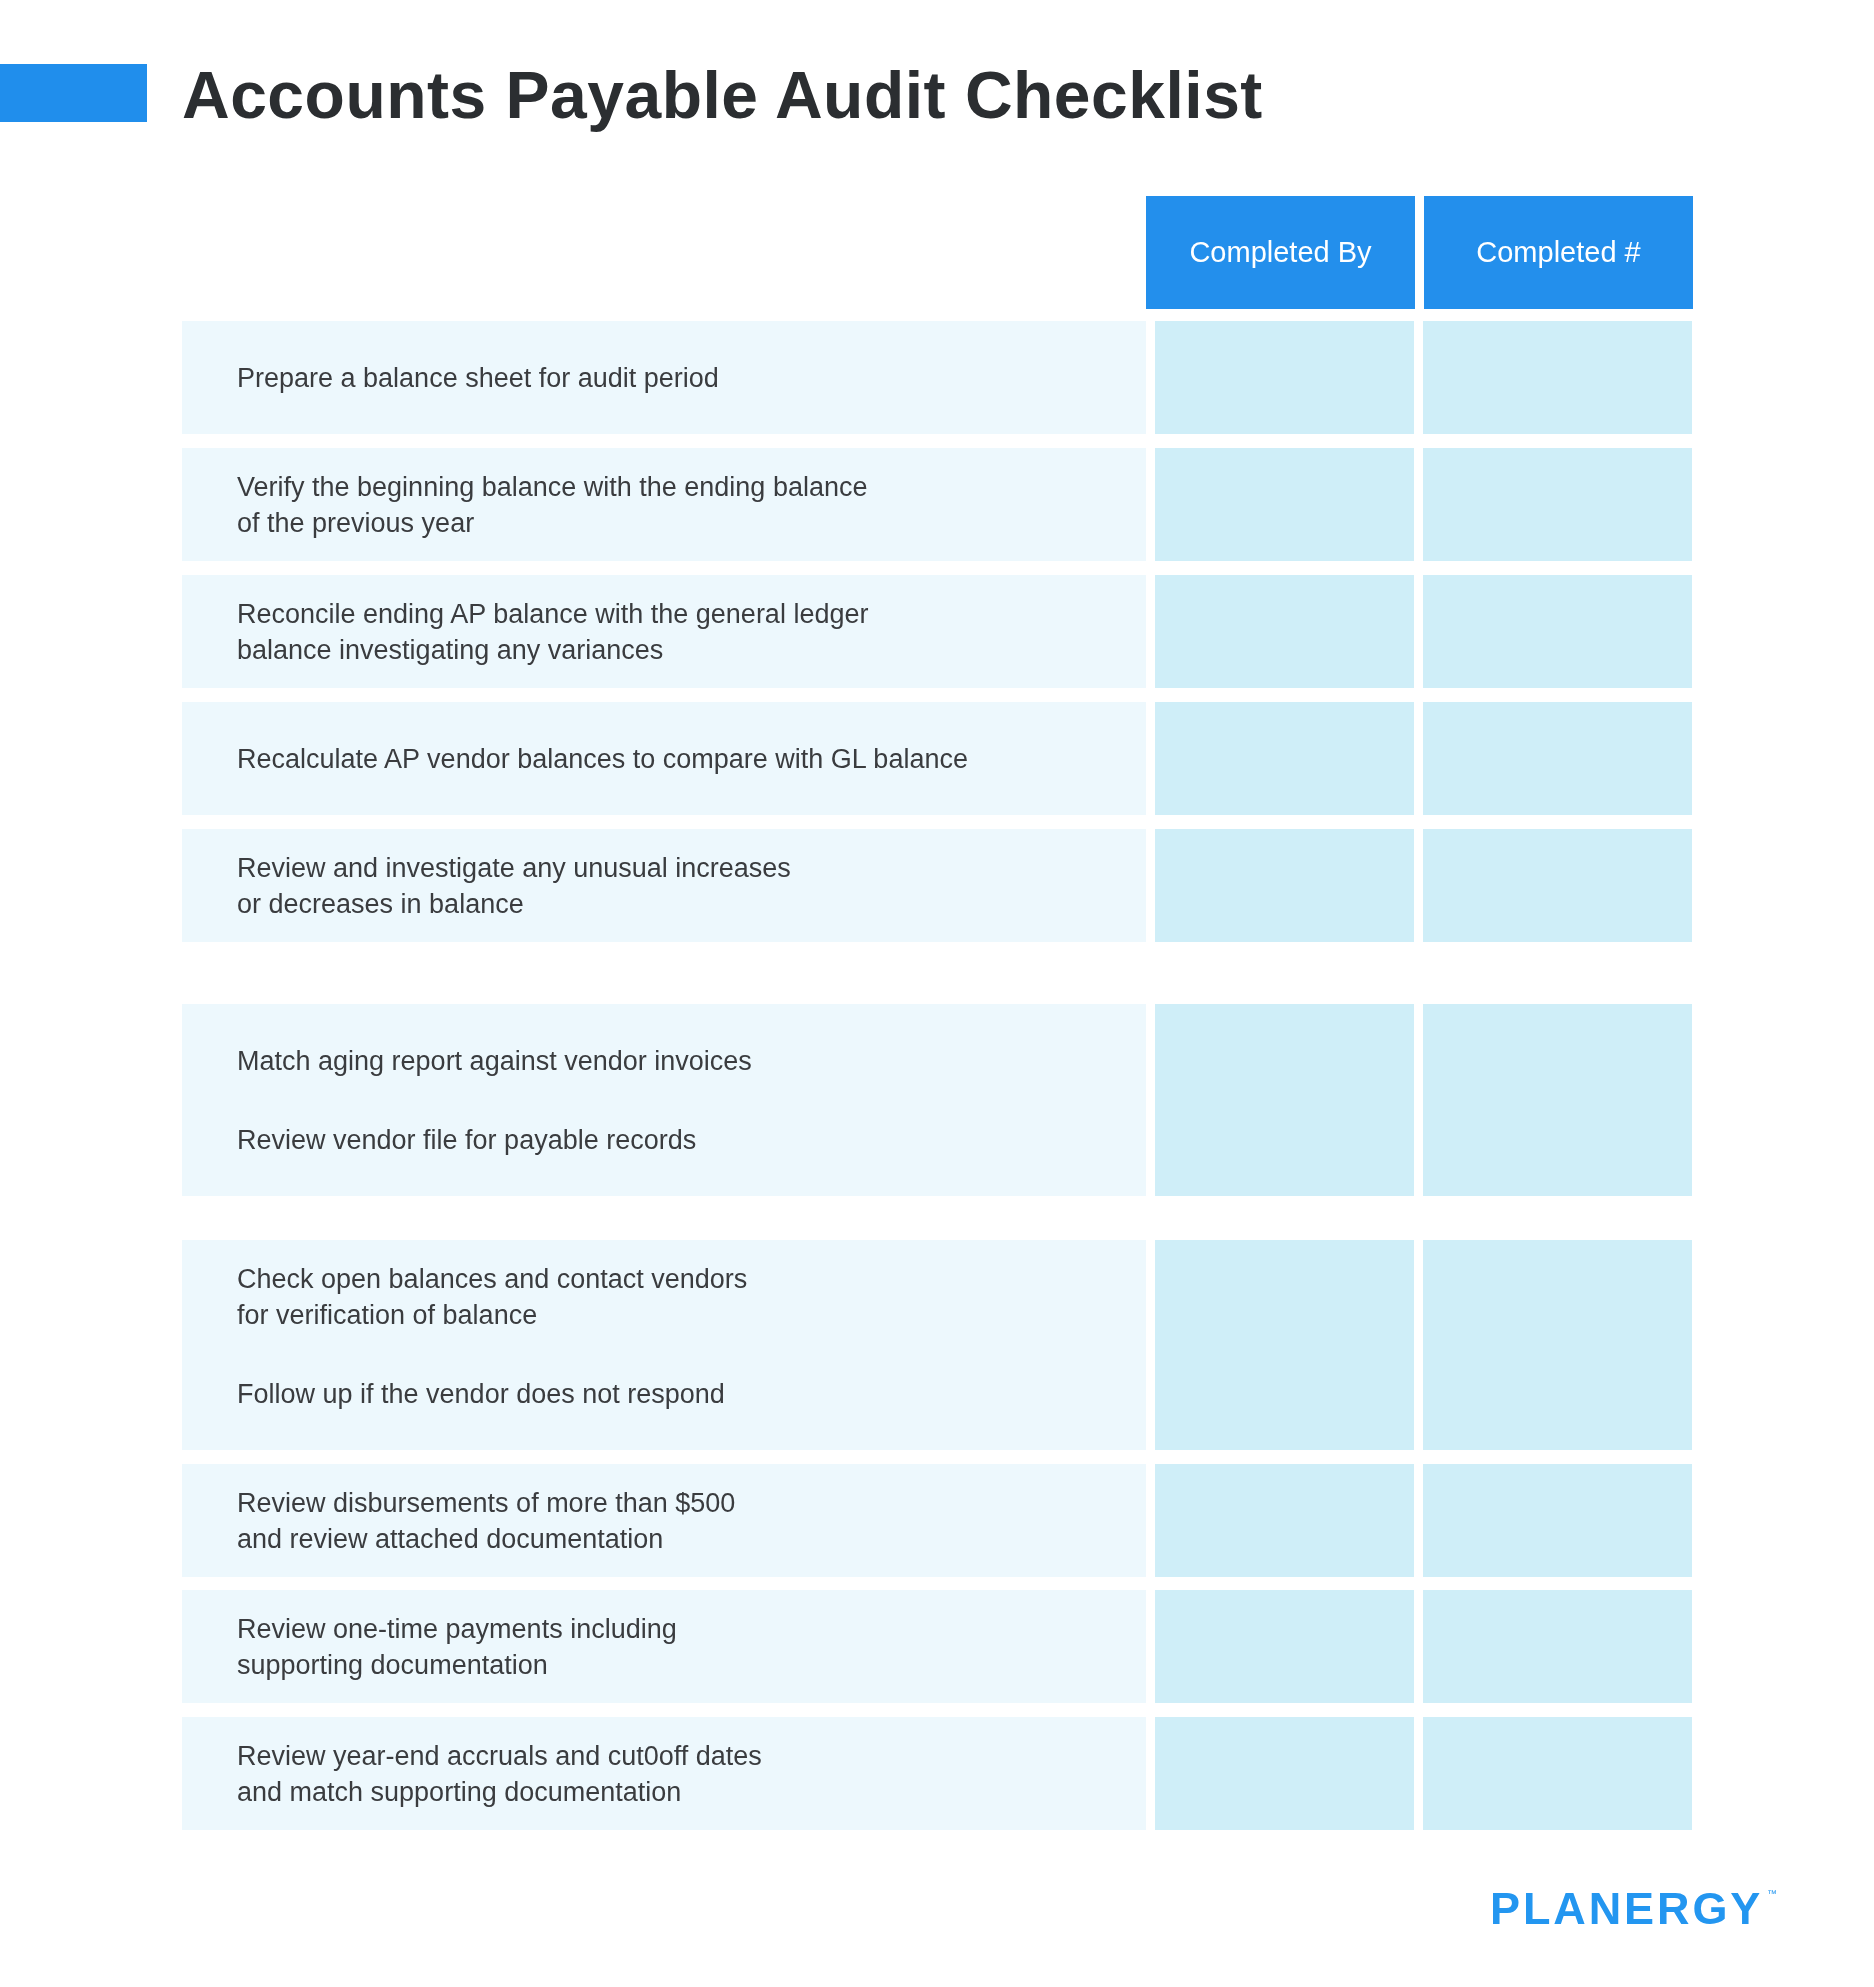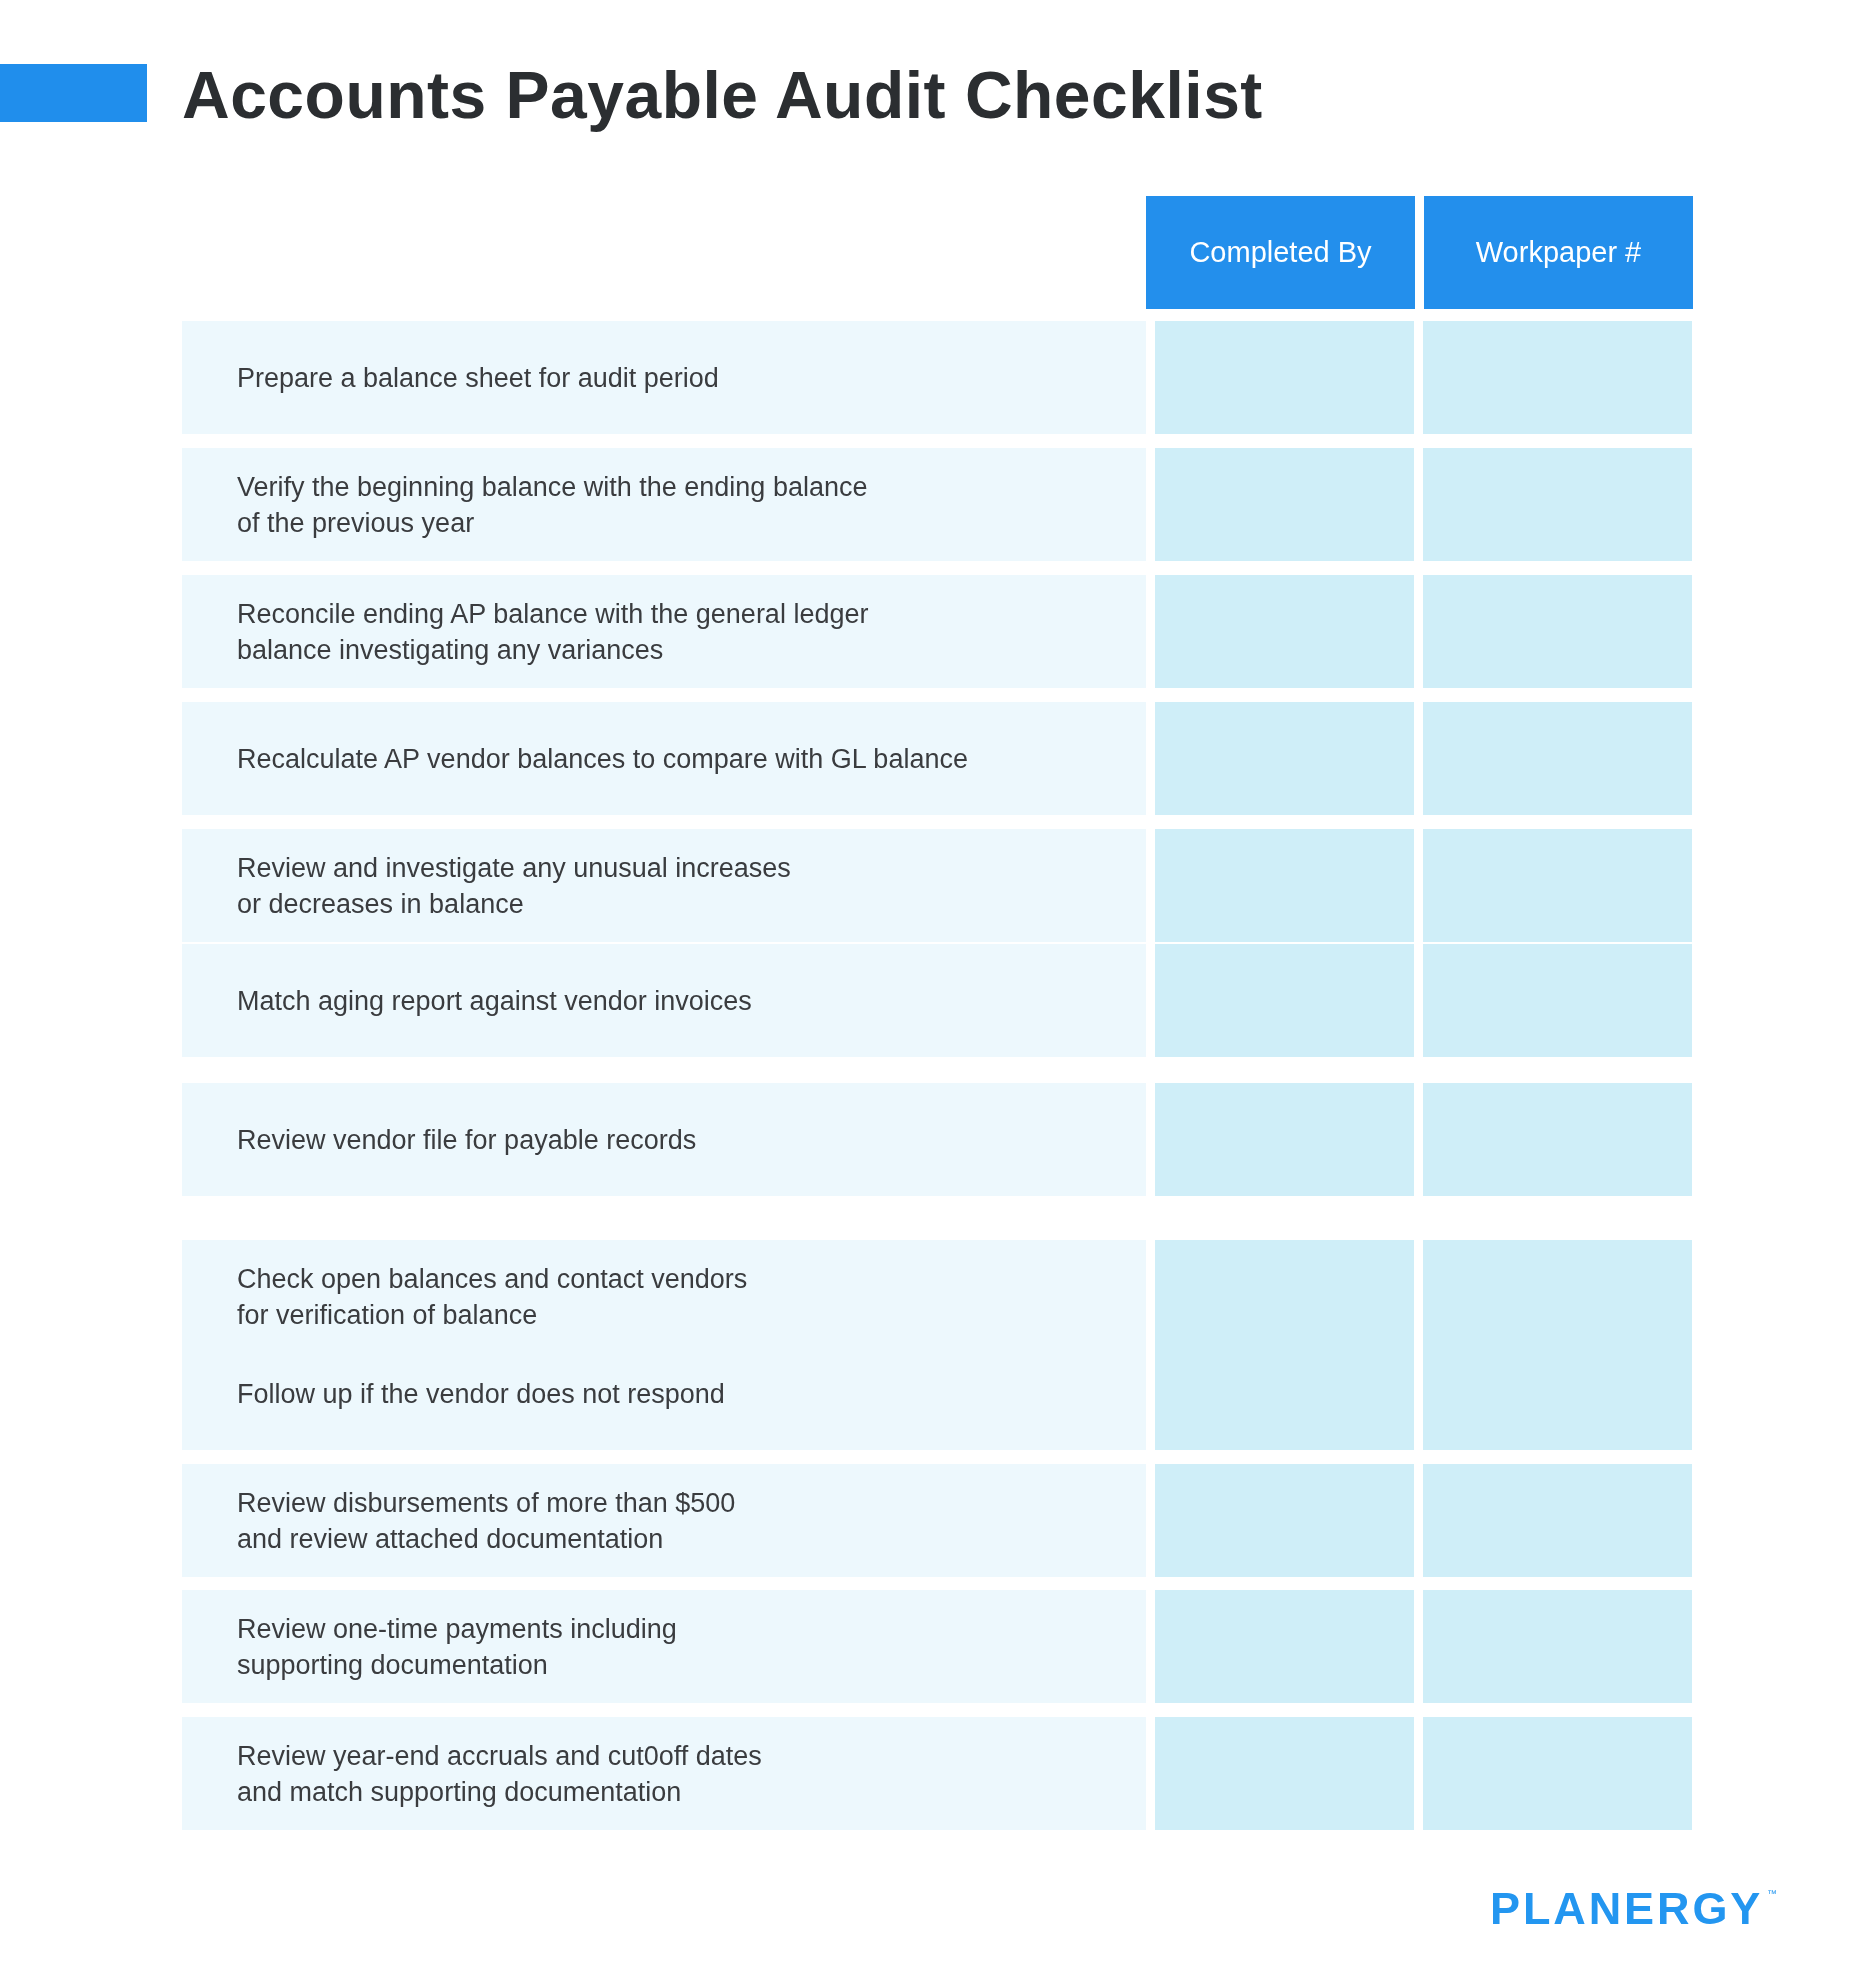--- a/index.html
+++ b/index.html
@@ -26,21 +26,21 @@
     .logo .wordmark { font-size: 45px; font-weight: 700; color: #2396f0; letter-spacing: 2.9px; line-height: 45px; }
     .logo .tm { font-size: 9.7px; color: #2396f0; margin-left: 3.9px; margin-top: 1.9px; }
   </style>
 </head>
 <body>
 
 <div class="accent-bar"></div>
 <h1 class="page-title">Accounts Payable Audit Checklist</h1>
 
 <div class="col-header completed">Completed By</div>
-<div class="col-header workpaper">Workpaper #</div>
+<div class="col-header workpaper">Completed #</div>
 
 <div id="rows">
     <div class="row" style="top: 321px;">
       <div class="task">
         <span>Prepare a balance sheet for audit period</span>
       </div>
       <div class="cell completed"></div>
       <div class="cell workpaper"></div>
     </div>
     <div class="row" style="top: 448px;">
@@ -67,21 +67,21 @@
       <div class="cell workpaper"></div>
     </div>
     <div class="row" style="top: 829px;">
       <div class="task">
         <span>Review and investigate any unusual increases
 or decreases in balance</span>
       </div>
       <div class="cell completed"></div>
       <div class="cell workpaper"></div>
     </div>
-    <div class="row" style="top: 944px;">
+    <div class="row" style="top: 1004px;">
       <div class="task">
         <span>Match aging report against vendor invoices</span>
       </div>
       <div class="cell completed"></div>
       <div class="cell workpaper"></div>
     </div>
     <div class="row" style="top: 1083px;">
       <div class="task">
         <span>Review vendor file for payable records</span>
       </div>

